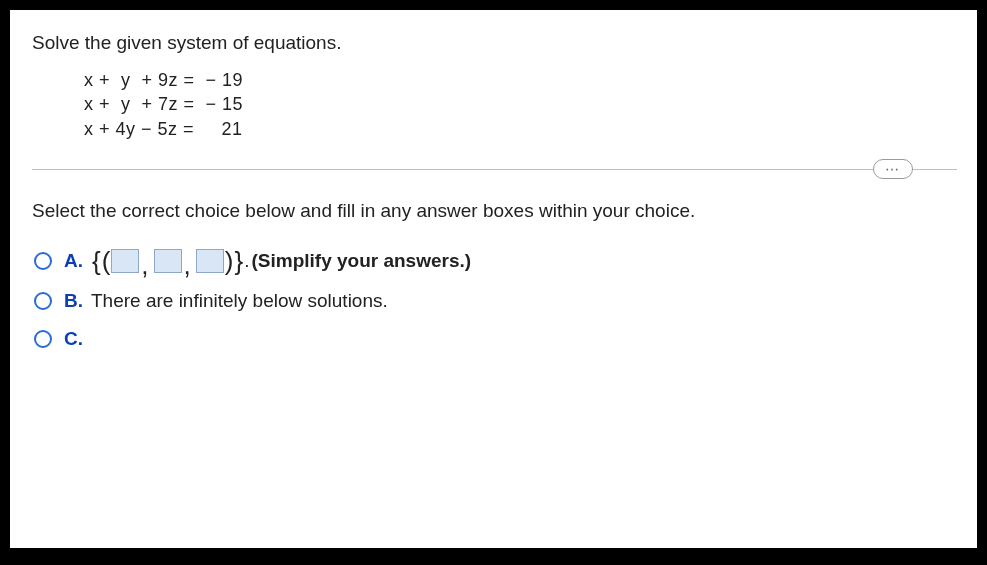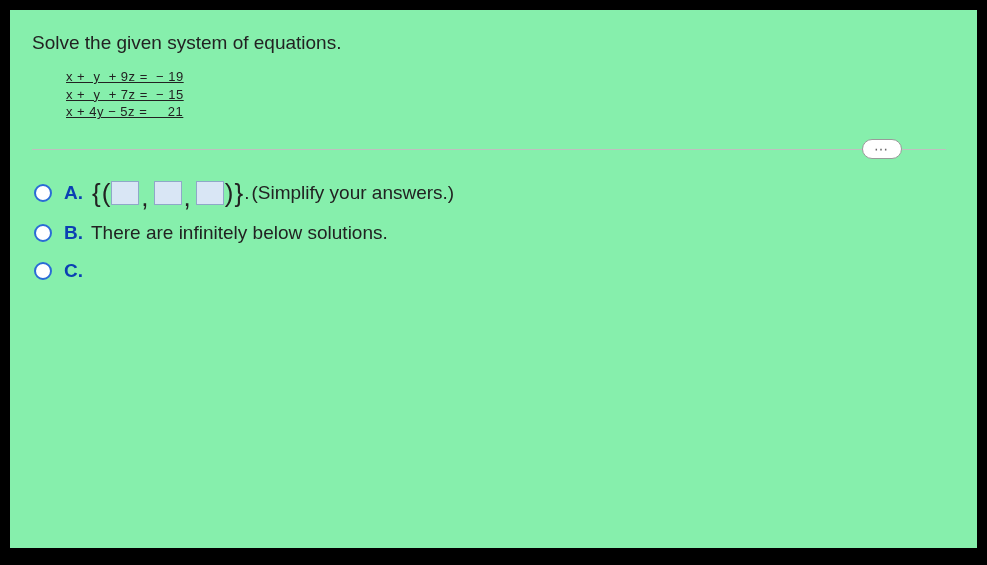--- a/index.html
+++ b/index.html
@@ -6,39 +6,38 @@
   body {
     margin: 0;
     padding: 0;
     font-family: Arial, Helvetica, sans-serif;
     background: #000;
     width: 987px;
     height: 565px;
     overflow: hidden;
   }
   .page {
-    background: #86efac;
+    background: #ffffff;
     margin: 10px 10px 0 10px;
     height: 538px;
-    padding: 22px 31px 20px 22px;
+    padding: 22px 20px 20px 22px;
     position: relative;
     color: #222;
     font-size: 19px;
   }
   .prompt {
     margin-bottom: 14px;
   }
   .equations {
-    margin-left: 34px;
+    margin-left: 52px;
     font-family: Arial, Helvetica, sans-serif;
-    font-size: 13px;
+    font-size: 18px;
     line-height: 1.35;
     white-space: pre;
     letter-spacing: 0.5px;
-    text-decoration: underline;
   }
   .divider-wrap {
     position: relative;
     margin: 28px 0 30px 0;
   }
   .divider {
     border: none;
     border-top: 1px solid #bfbfbf;
     margin: 0;
   }
@@ -114,40 +113,42 @@
   }
   .comma {
     margin: 0 4px 0 1px;
     font-size: 26px;
     line-height: 1;
     position: relative;
     top: 4px;
   }
   .simplify {
     margin-left: 2px;
+    font-weight: bold;
   }
 </style>
 </head>
 <body>
 
 <div class="page">
 
   <div class="prompt">Solve the given system of equations.</div>
 
   <div class="equations"><span>x +  y  + 9z =  − 19</span>
 <span>x +  y  + 7z =  − 15</span>
 <span>x + 4y − 5z =     21</span></div>
 
   <div class="divider-wrap">
     <hr class="divider">
     <div class="ellipsis-pill">
       <span>⋯</span>
     </div>
   </div>
 
+  <div class="instruction">Select the correct choice below and fill in any answer boxes within your choice.</div>
 
   <div class="choices">
 
     <div class="choice">
       <span class="radio"></span>
       <div class="choice-text-row">
         <span class="choice-label">A.</span>
         <span class="brace">{</span>
         <span class="paren">(</span>
         <span class="ans-box"></span>

